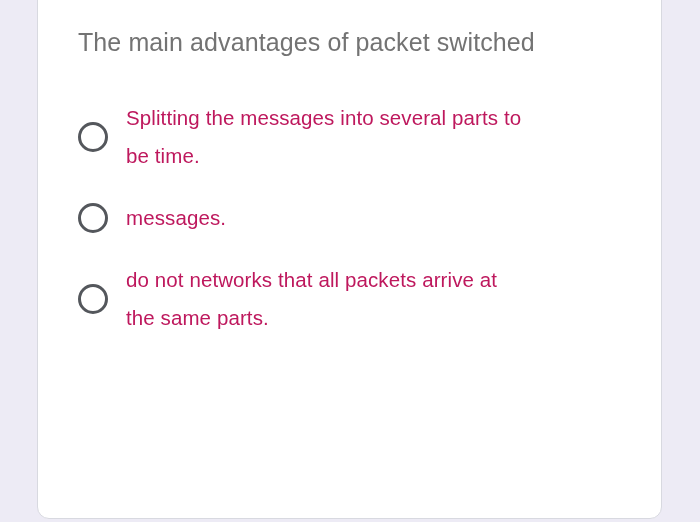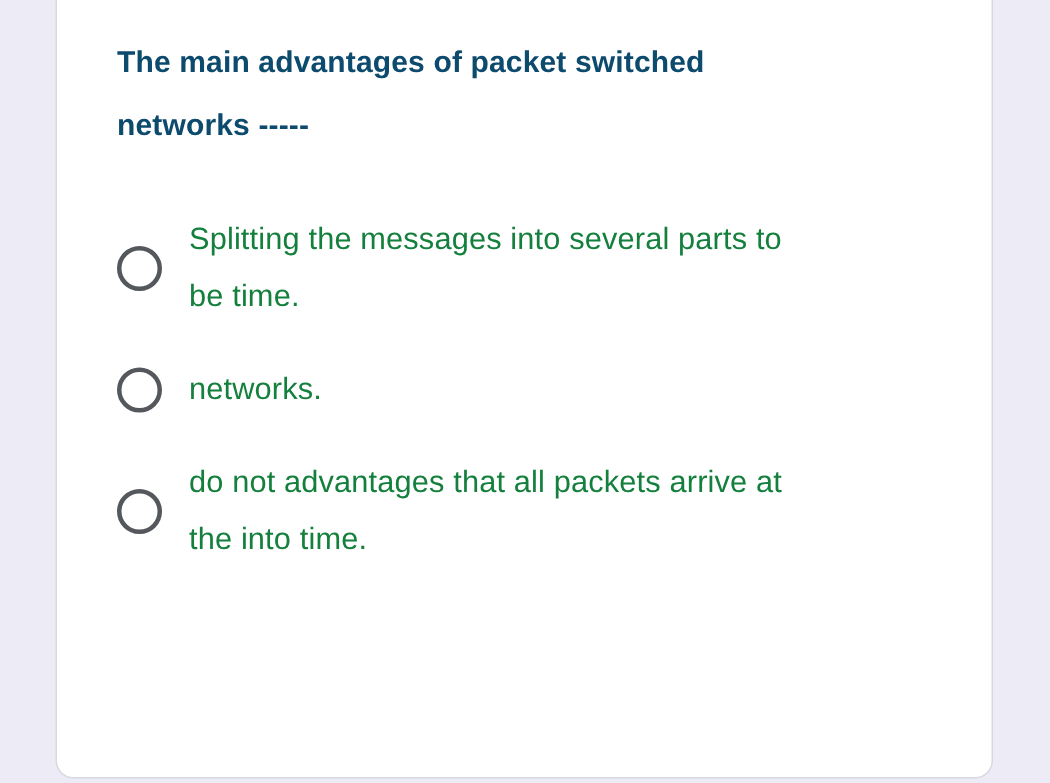--- a/index.html
+++ b/index.html
@@ -22,24 +22,24 @@
     width: 625px;
     height: 539px;
     box-sizing: content-box;
     background: #FFFFFF;
     border: 1px solid #D8D9E0;
     border-radius: 12px;
     padding: 40px 38px 0 40px;
     box-sizing: border-box;
   }
   .question-title {
-    font-size: 20px;
+    font-size: 25px;
     line-height: 42px;
-    color: #0c4a6e;
-    font-weight: 700;
+    color: #737373;
+    font-weight: 400;
     letter-spacing: 0.1px;
   }
   .title-line {
     white-space: nowrap;
   }
   .options {
     margin-top: 36px;
     display: flex;
     flex-direction: column;
     gap: 24px;
@@ -55,58 +55,57 @@
     height: 30px;
     box-sizing: border-box;
     border: 3px solid #54575C;
     border-radius: 50%;
     background: #FFFFFF;
     flex: 0 0 auto;
   }
   .option-label {
     font-size: 20.5px;
     line-height: 38px;
-    color: #15803d;
+    color: #be185d;
     font-weight: 400;
     letter-spacing: 0.1px;
   }
   .option-line {
     white-space: nowrap;
   }
 </style>
 </head>
 <body>
 
 <div class="card">
 
   <div class="question-title">
     <div class="title-line">The main advantages of packet switched</div>
-    <div class="title-line">networks -----</div>
   </div>
 
   <div class="options">
 
     <div class="option-row" role="radio" aria-checked="false">
       <div class="radio"></div>
       <div class="option-label">
         <div class="option-line">Splitting the messages into several parts to</div>
         <div class="option-line">be time.</div>
       </div>
     </div>
 
     <div class="option-row" role="radio" aria-checked="false">
       <div class="radio"></div>
       <div class="option-label">
-        <div class="option-line">networks.</div>
+        <div class="option-line">messages.</div>
       </div>
     </div>
 
 
     <div class="option-row" role="radio" aria-checked="false">
       <div class="radio"></div>
       <div class="option-label">
-        <div class="option-line">do not advantages that all packets arrive at</div>
-        <div class="option-line">the into time.</div>
+        <div class="option-line">do not networks that all packets arrive at</div>
+        <div class="option-line">the same parts.</div>
       </div>
     </div>
 
   </div>
 </div>
 
 </body></html>

